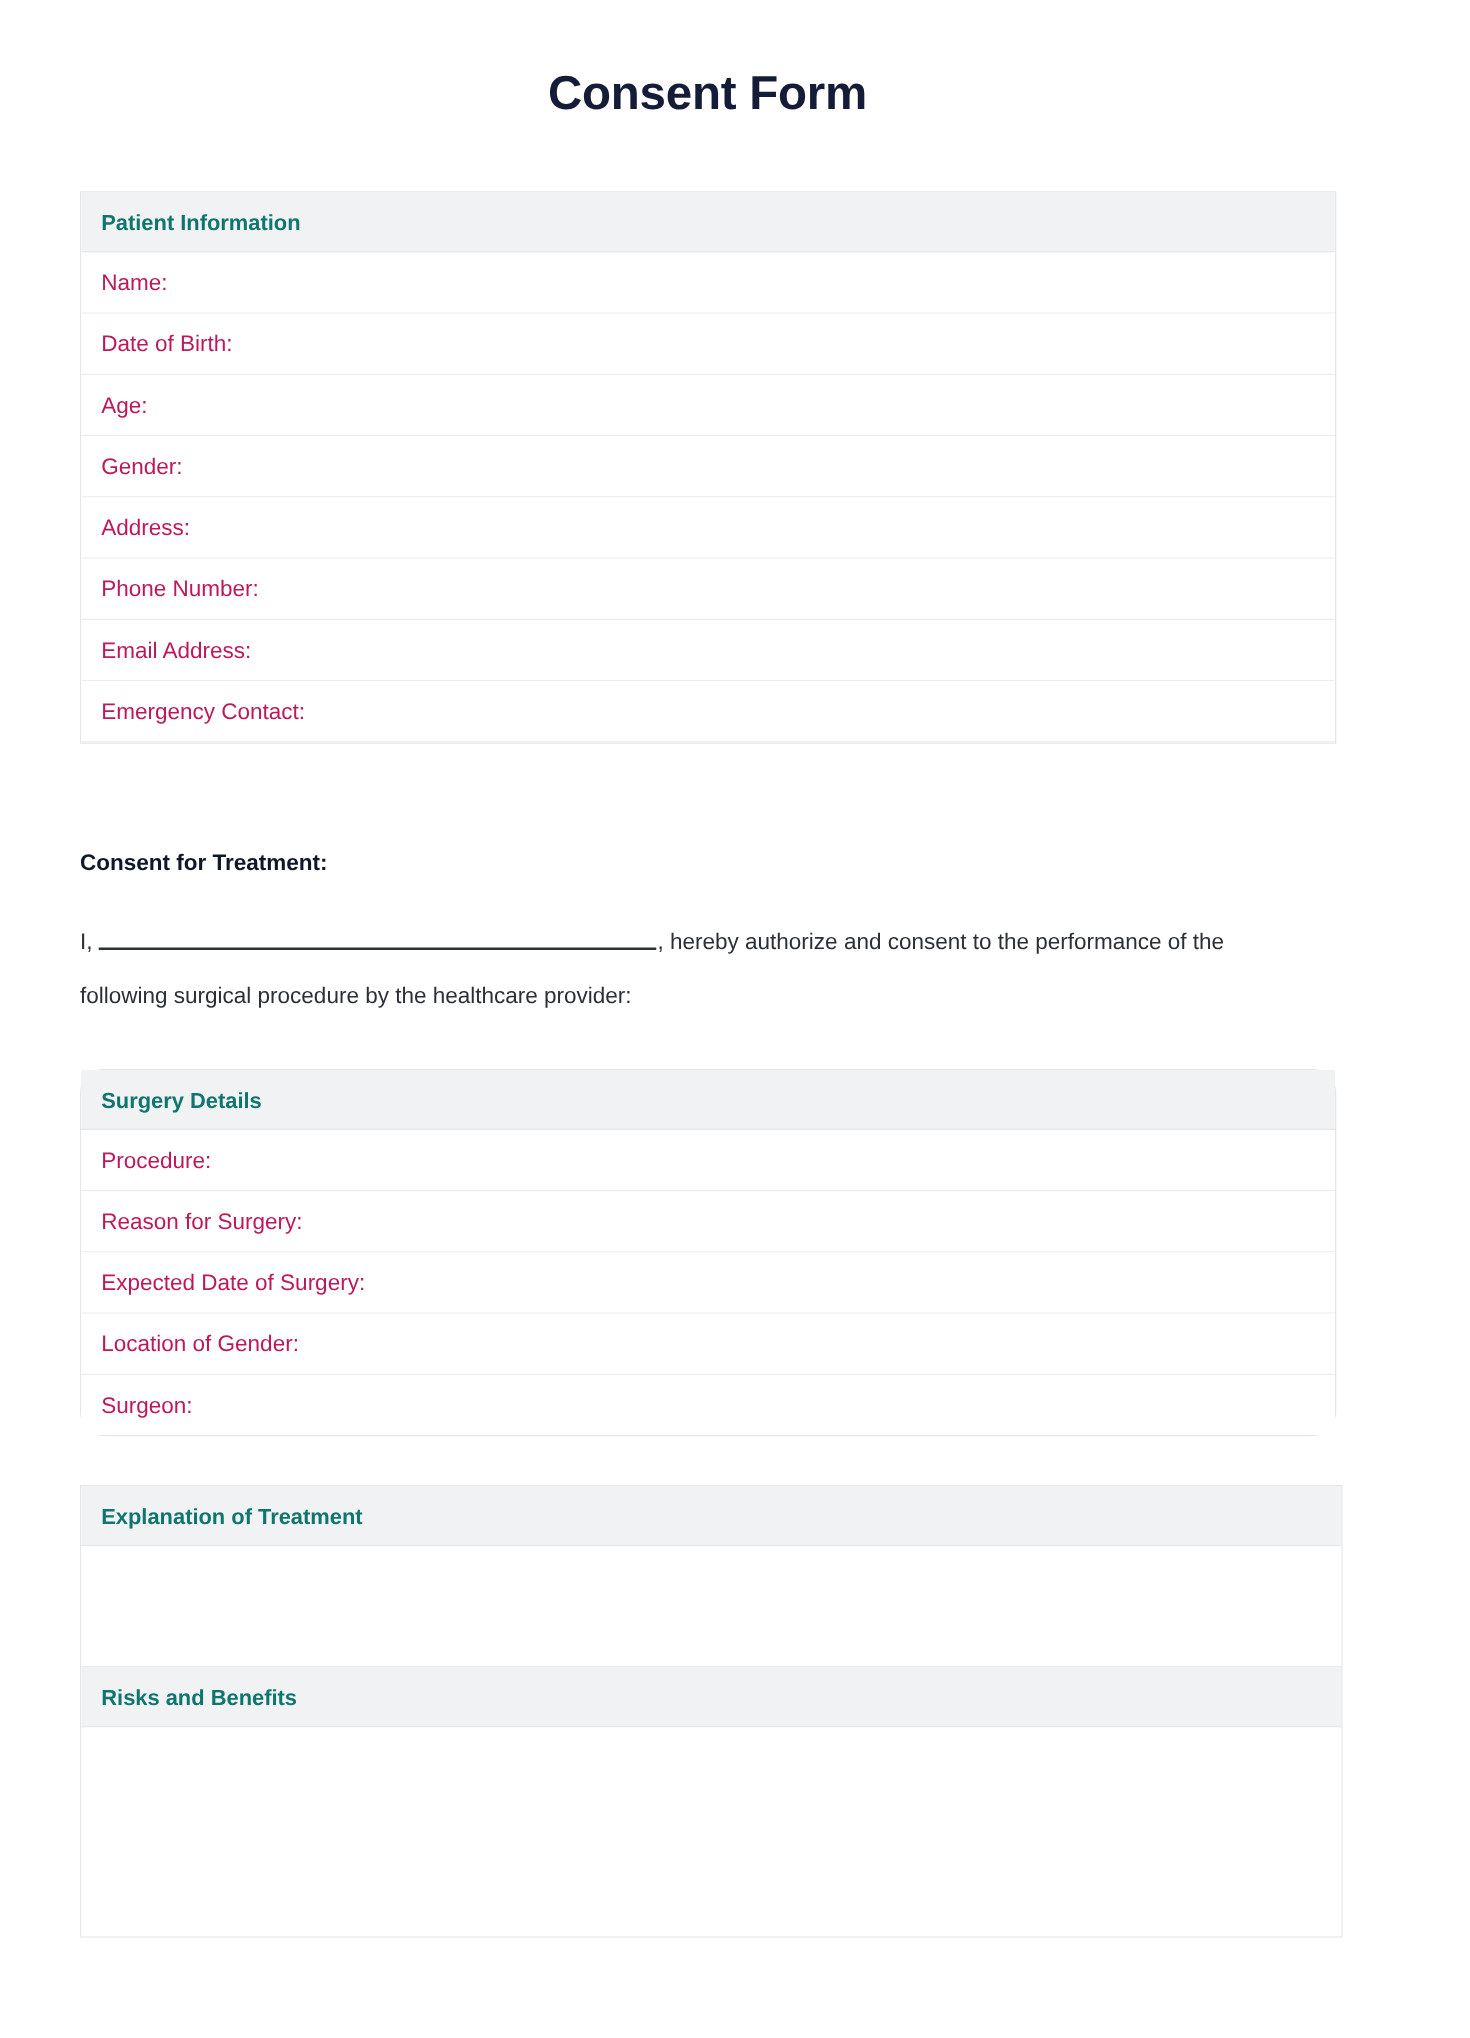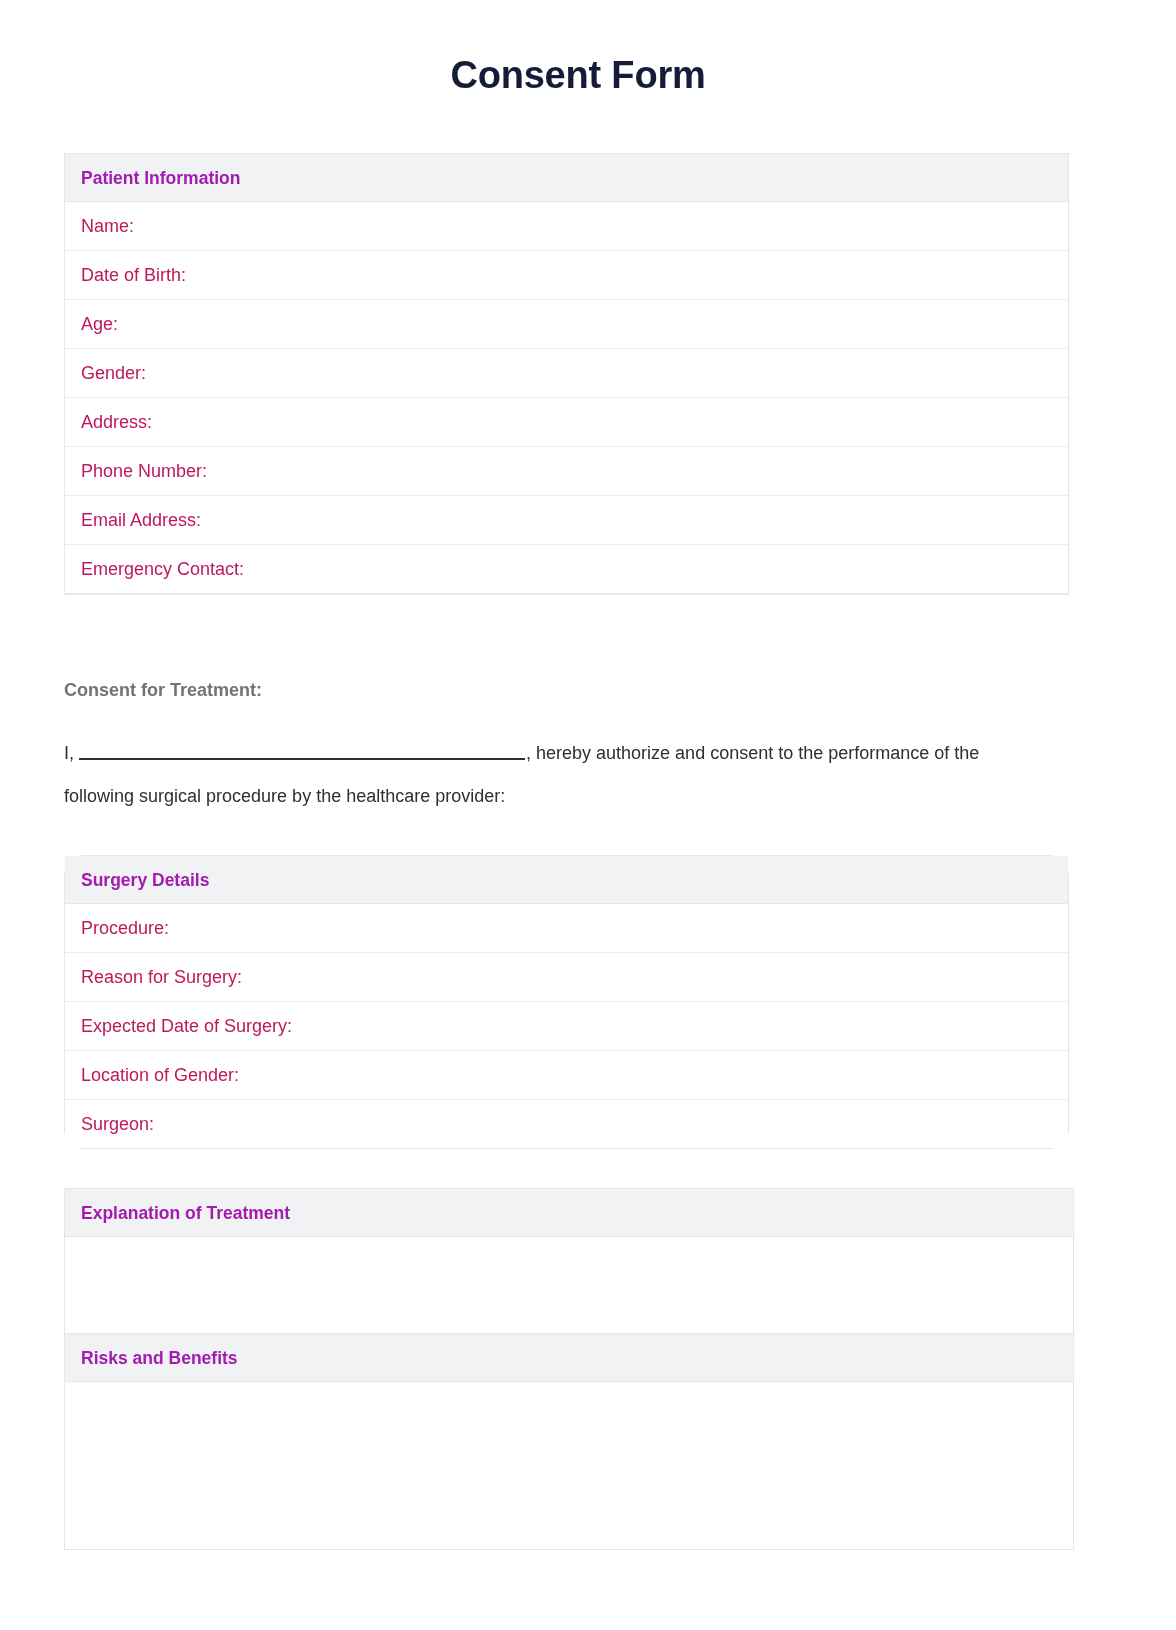--- a/index.html
+++ b/index.html
@@ -18,21 +18,21 @@
     height: 1630px;
     margin: 0 auto;
     background: #ffffff;
     overflow: hidden;
     box-sizing: border-box;
   }
 
   
   .doc-title {
     position: absolute;
-    left: 16px;
+    left: 4px;
     top: 46px;
     width: 1124px;
     text-align: center;
     font-size: 38px;
     line-height: 58px;
     font-weight: bold;
     color: #151c38;
     letter-spacing: -0.2px;
   }
 
@@ -40,21 +40,21 @@
   .block {
     position: absolute;
     box-sizing: border-box;
     border: 1px solid #e4e6e9;
     background: #ffffff;
   }
   .block .hdr {
     box-sizing: border-box;
     background: #f1f2f4;
     border-bottom: 1px solid #e4e6e9;
-    color: #a21caf;
+    color: #0f766e;
     font-size: 17.5px;
     font-weight: bold;
     line-height: 22px;
     padding: 13px 0 12px 16px;
   }
   .block .row {
     box-sizing: border-box;
     border-bottom: 1px solid #ececee;
     color: #be185d;
     font-size: 18px;
@@ -95,21 +95,21 @@
   
   .consent-section {
     position: absolute;
     left: 64px;
     top: 678px;
     width: 990px;
   }
   .consent-heading {
     font-size: 18px;
     font-weight: bold;
-    color: #737373;
+    color: #0f172a;
     line-height: 24px;
     margin: 0 0 30px 0;
   }
   .consent-body {
     font-size: 18px;
     color: #2b2f36;
     line-height: 43px;
     margin: 0;
   }
   .blank-line {

